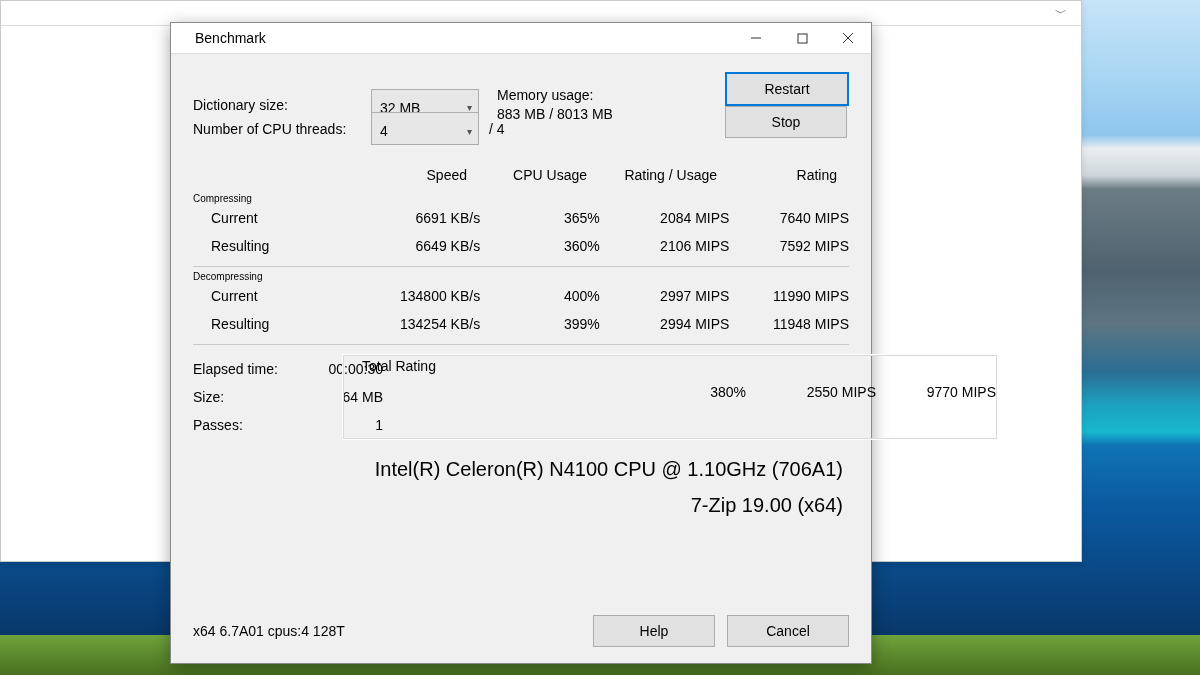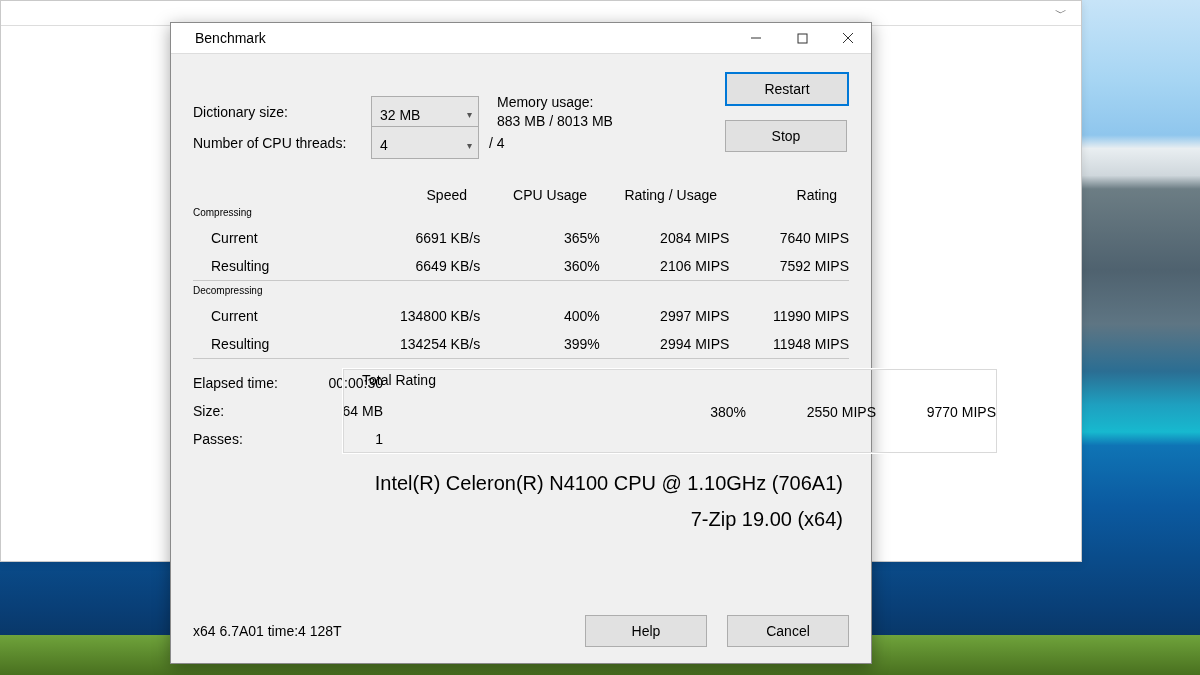--- a/index.html
+++ b/index.html
@@ -23,43 +23,43 @@
   .win-btn{width:46px;height:30px;display:flex;align-items:center;justify-content:center;cursor:pointer;color:#333}
   .win-btn svg{stroke:#333}
   .content{padding:18px 22px 12px 22px}
   .row{display:flex;align-items:center;margin-bottom:10px}
   .lbl{width:178px}
   .combo{width:92px;height:26px;background:#e7e7e7;border:1px solid #adadad;display:flex;align-items:center;justify-content:space-between;padding:5px 6px 0 8px;font-size:14px;cursor:pointer}
   .combo .arr{font-size:10px;color:#555}
   .meminfo{margin-left:18px;font-size:14px;line-height:1.35}
   .btn{width:120px;height:30px;background:#e1e1e1;border:1px solid #adadad;display:flex;align-items:center;justify-content:center;cursor:pointer;font-size:14px}
   .btn.primary{border:2px solid #0078d7;background:#e1e1e1}
-  .rightbtns{margin-left:auto;display:flex;flex-direction:column;gap:14px}
+  .rightbtns{margin-left:auto;display:flex;flex-direction:column;}
   .postthreads{margin-left:10px}
   .table{margin:16px 0 0 0}
-  .hrow,.drow,.totrow{display:flex;align-items:flex-end;height:28px}
+  .hrow,.drow,.totrow{display:flex;align-items:center;height:28px}
   .c-label{width:120px;padding-left:4px}
   .sub{padding-left:18px}
   .c-speed{width:150px;text-align:right}
   .c-cpu{width:120px;text-align:right}
   .c-ru{width:130px;text-align:right}
   .c-rating{width:120px;text-align:right}
   .sect{font-size:10px;margin-top:4px}
   .sep{height:1px;background:#c8c8c8;margin:6px 0 4px 0}
   .footer{display:flex;margin-top:10px}
   .footleft{width:200px}
   .footleft .frow{display:flex;height:28px;align-items:center}
   .footleft .flabel{width:110px}
   .footleft .fval{width:80px;text-align:right}
   .totbox{flex:1;border:1px solid #d9d9d9;outline:1px solid #fff;padding:0 0 6px 8px;margin-left:-40px}
   .tothdr{padding:2px 0 4px 10px}
   .sysinfo{text-align:right;margin:12px 6px 0 0;font-size:20px;line-height:1.8}
   .bottom{position:absolute;bottom:16px;left:22px;right:22px;display:flex;align-items:center}
   .ver{font-size:14px}
-  .btnrow{margin-left:auto;display:flex;gap:20px}
+  .btnrow{margin-left:auto;display:flex;gap:12px}
 </style>
 </head>
 <body>
 
 <div class="desktop">
   <div class="green-strip"></div>
 
   <div class="backwin">
     <div class="titlebar">
       <span class="chev">﹀</span>
@@ -191,21 +191,21 @@
         </div>
       </div>
 
       <div class="sysinfo">
         <div>Intel(R) Celeron(R) N4100 CPU @ 1.10GHz (706A1)</div>
         <div>7-Zip 19.00 (x64)</div>
       </div>
     </div>
 
     <div class="bottom">
-      <div class="ver">x64 6.7A01 time:4 128T</div>
+      <div class="ver">x64 6.7A01 cpus:4 128T</div>
       <div class="btnrow">
         <div class="btn">
             <span>Help</span>
           </div>
         <div class="btn">
             <span>Cancel</span>
           </div>
       </div>
     </div>
   </div>

